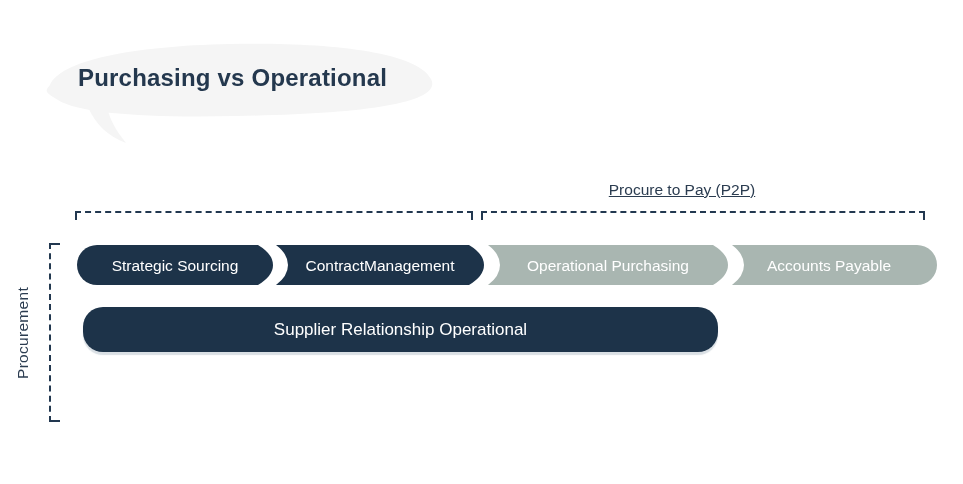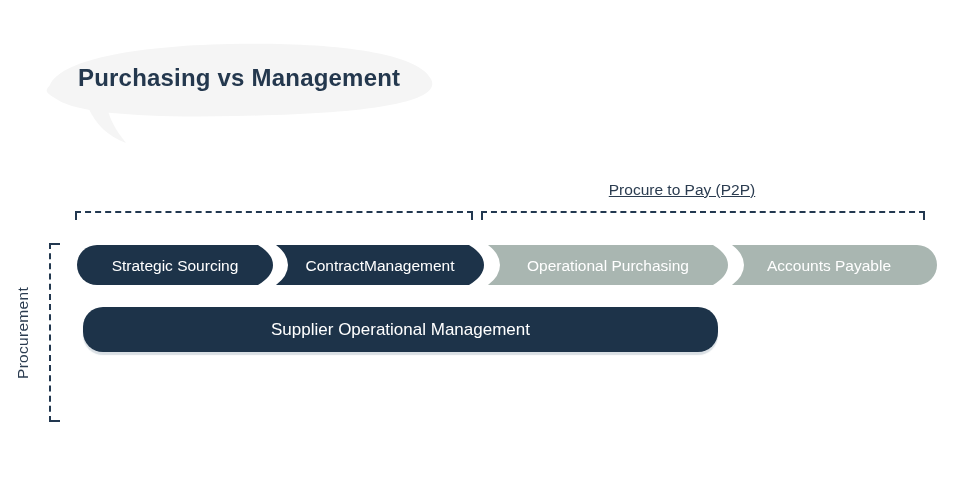--- a/index.html
+++ b/index.html
@@ -65,37 +65,37 @@
 </head>
 <body>
 
 <div class="canvas">
 
   <svg class="bubble-svg" viewBox="0 0 420 118" aria-hidden="true">
     <path d="M 20,52 C 30,28 100,13 200,11 C 290,9 386,17 401,46 C 413,69 341,81 206,83 C 121,85 50,81 28,67 C 14,59 15,58 20,52 Z" fill="#f5f5f5"></path>
     <path d="M 58,74 C 66,92 78,103 96,110 C 84,95 80,85 78,78 Z" fill="#f5f5f5"></path>
   </svg>
 
-  <div class="title">Purchasing vs Management</div>
+  <div class="title">Purchasing vs Operational</div>
 
   <div class="phase-label p2p">Procure to Pay (P2P)</div>
 
   <div class="h-bracket s2c"></div>
   <div class="h-bracket p2p"></div>
   <div class="v-bracket"></div>
   <div class="side-label">Procurement</div>
 
   <svg class="row1-svg" viewBox="0 0 860 40">
     <path d="M20,0 H181 Q196,9 196,20 Q196,31 181,40 H20 A20,20 0 0 1 0,20 A20,20 0 0 1 20,0 Z" fill="#1d3349"></path>
     <path d="M199,0 H392 Q407,9 407,20 Q407,31 392,40 H199 Q211,31 211,20 Q211,9 199,0 Z" fill="#1d3349"></path>
     <path d="M411,0 H636 Q651,9 651,20 Q651,31 636,40 H411 Q423,31 423,20 Q423,9 411,0 Z" fill="#a9b6b1"></path>
     <path d="M655,0 H840 A20,20 0 0 1 860,20 A20,20 0 0 1 840,40 H655 Q667,31 667,20 Q667,9 655,0 Z" fill="#a9b6b1"></path>
     <text x="98" y="26" text-anchor="middle">Strategic Sourcing</text>
     <text x="303" y="26" text-anchor="middle">ContractManagement</text>
     <text x="531" y="26" text-anchor="middle">Operational Purchasing</text>
     <text x="752" y="26" text-anchor="middle">Accounts Payable</text>
   </svg>
 
   <div class="bar srm" style="background: rgb(29, 51, 73);">
-    <span>Supplier Operational Management</span>
+    <span>Supplier Relationship Operational</span>
   </div>
 
 </div>
 
 </body></html>

